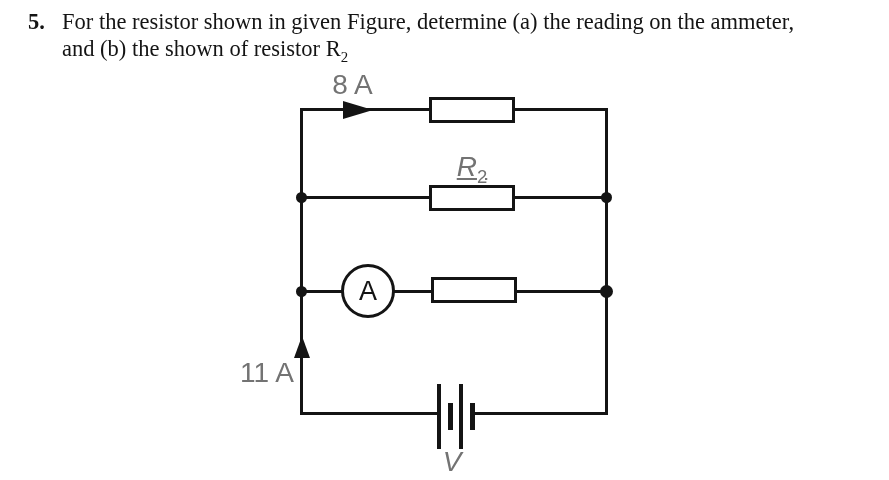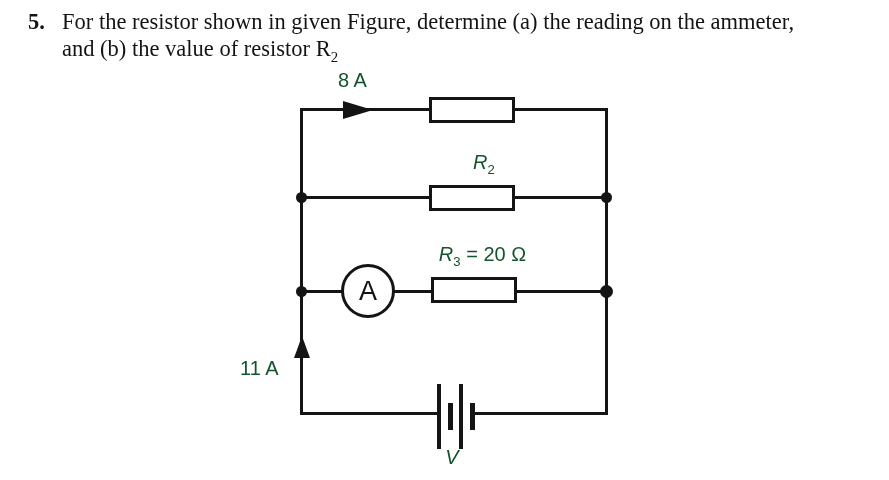--- a/index.html
+++ b/index.html
@@ -23,21 +23,21 @@
   .problem sub { font-size:0.66em; }
 
   
   .circuit { position:absolute; left:0; top:0; width:889px; height:480px; }
   .wire { position:absolute; background:#141414; }
   .rbox {
     position:absolute; width:86px; height:26px;
     border:3px solid #141414; background:#ffffff;
   }
   .dot { position:absolute; background:#141414; border-radius:50%; }
-  .lbl { position:absolute; font-size:20px; text-align:center; color:#14532d; white-space:nowrap; }
+  .lbl { position:absolute; font-size:28px; text-align:center; color:#737373; white-space:nowrap; }
   .lbl sub { font-size:0.66em; }
   .it { font-style:italic; }
   .ammeter {
     position:absolute; left:341px; top:264px; width:54px; height:54px;
     border:3px solid #141414; border-radius:50%; background:#ffffff;
     display:flex; align-items:center; justify-content:center;
     font-size:27px; color:#141414;
   }
   .arrow-right {
     position:absolute; width:0; height:0;
@@ -51,21 +51,21 @@
   }
   .plate { position:absolute; background:#141414; }
 </style>
 </head>
 <body>
 
 <div class="problem">
   <span class="num">5.</span>
   <div>
     <div>For the resistor shown in given Figure, determine (a) the reading on the ammeter,</div>
-    <div><span>and (b) the value of resistor R</span><sub>2</sub></div>
+    <div><span>and (b) the shown of resistor R</span><sub>2</sub></div>
   </div>
 </div>
 
 <div class="circuit">
 
   <div class="wire" style="left:300px; top:108px; width:308px; height:3px;"></div>
   <div class="wire" style="left:300px; top:196px; width:308px; height:3px;"></div>
   <div class="wire" style="left:300px; top:290px; width:308px; height:3px;"></div>
   <div class="wire" style="left:300px; top:412px; width:139px; height:3px;"></div>
   <div class="wire" style="left:474px; top:412px; width:134px; height:3px;"></div>
@@ -90,18 +90,17 @@
 
   <div class="plate" style="left:437px; top:384px; width:4px; height:65px;"></div>
   <div class="plate" style="left:448px; top:403px; width:5px; height:27px;"></div>
   <div class="plate" style="left:459px; top:384px; width:4px; height:65px;"></div>
   <div class="plate" style="left:470px; top:403px; width:5px; height:27px;"></div>
 
   <div class="lbl" style="left:325px; top:69px; width:55px;">8 A</div>
   <div class="lbl" style="left:240px; top:357px; width:53px; text-align:left;">11 A</div>
 
 
-  <div class="lbl" style="left:441px; top:151px; width:86px;"><span class="it">R</span><sub>2</sub><span></span></div>
+  <div class="lbl" style="left:429px; top:151px; width:86px;text-decoration:underline;"><span class="it">R</span><sub>2</sub><span></span></div>
 
-  <div class="lbl" style="left:420px; top:243px; width:125px;"><span class="it">R</span><sub>3</sub><span> = 20 Ω</span></div>
 
   <div class="lbl it" style="left:430px; top:446px; width:44px;">V</div>
 </div>
 
 </body></html>

